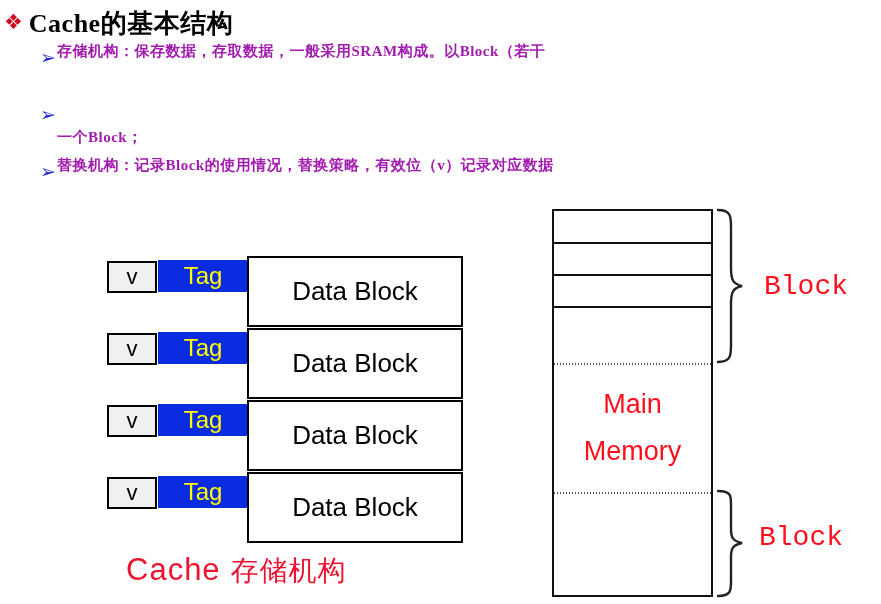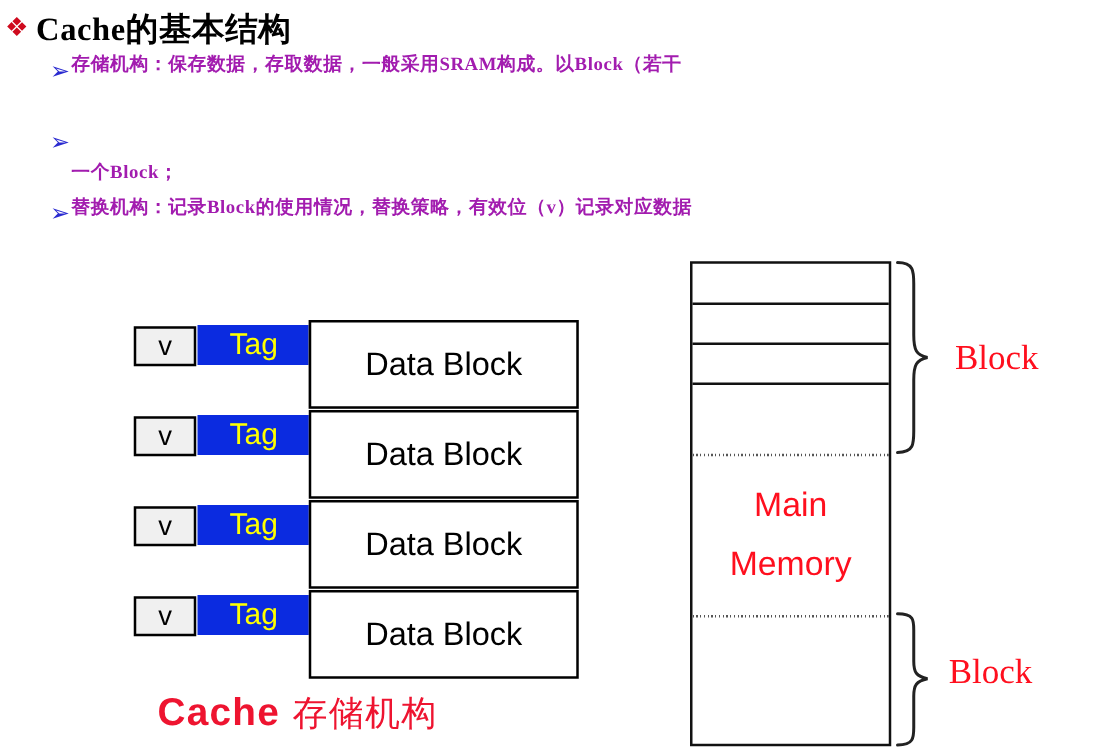--- a/index.html
+++ b/index.html
@@ -21,33 +21,33 @@
   .vbox{position:absolute;left:107px;width:50px;height:32px;background:#f0f0f0;
         border:2px solid #000;box-sizing:border-box;display:flex;align-items:center;justify-content:center;
         font-family:"Liberation Sans","DejaVu Sans",sans-serif;font-size:22px;color:#000;}
   .tagbox{position:absolute;left:158px;width:90px;height:32px;background:var(--tag-bg,#0b2be0);
         display:flex;align-items:center;justify-content:center;color:var(--tag-text,#ffff00);
         font-family:"Liberation Sans","DejaVu Sans",sans-serif;font-size:24px;}
   .datbox{position:absolute;left:247px;width:216px;height:71px;background:#fff;
         border:2px solid #000;box-sizing:border-box;display:flex;align-items:center;justify-content:center;
         font-family:"Liberation Sans","DejaVu Sans",sans-serif;font-size:26px;color:#000;}
   .caption{left:126px;top:552px;white-space:nowrap;color:var(--caption-red,#ee1430);}
-  .caption .cap-en{font-family:"Liberation Sans","DejaVu Sans",sans-serif;font-weight:bold;font-size:31px;letter-spacing:1px;}
+  .caption .cap-en{font-family:"Liberation Sans","DejaVu Sans",sans-serif;font-weight:normal;font-size:31px;letter-spacing:1px;}
   .caption .cap-zh{font-size:28px;margin-left:10px;letter-spacing:1px;}
   
   .mem{left:552px;top:209px;width:161px;height:388px;border:2px solid #111;box-sizing:border-box;background:#fff;}
   .mm-line{position:absolute;left:0;width:100%;height:0;border-top:2px solid #111;}
   .mm-dot{position:absolute;left:0;width:100%;height:2px;
           background:repeating-linear-gradient(90deg,#555 0 1px,transparent 1px 3px);}
   .mm-label{position:absolute;left:0;width:100%;text-align:center;color:var(--red-label,#ff0f1e);
           font-family:"Liberation Sans","DejaVu Sans",sans-serif;font-size:27px;}
   .brace{position:absolute;left:713px;width:32px;}
   .brace svg{display:block;}
   .block-label{position:absolute;color:var(--red-label,#ff0f1e);
-          font-family:Liberation Serif, serif;font-size:28px;white-space:nowrap;}
+          font-family:Liberation Mono, monospace;font-size:28px;white-space:nowrap;}
 </style>
 </head>
 <body>
 
 <div id="stage">
 
   <div class="abs title-row">
     <span class="diamond">❖</span><span class="title-text">Cache的基本结构</span>
   </div>
 

